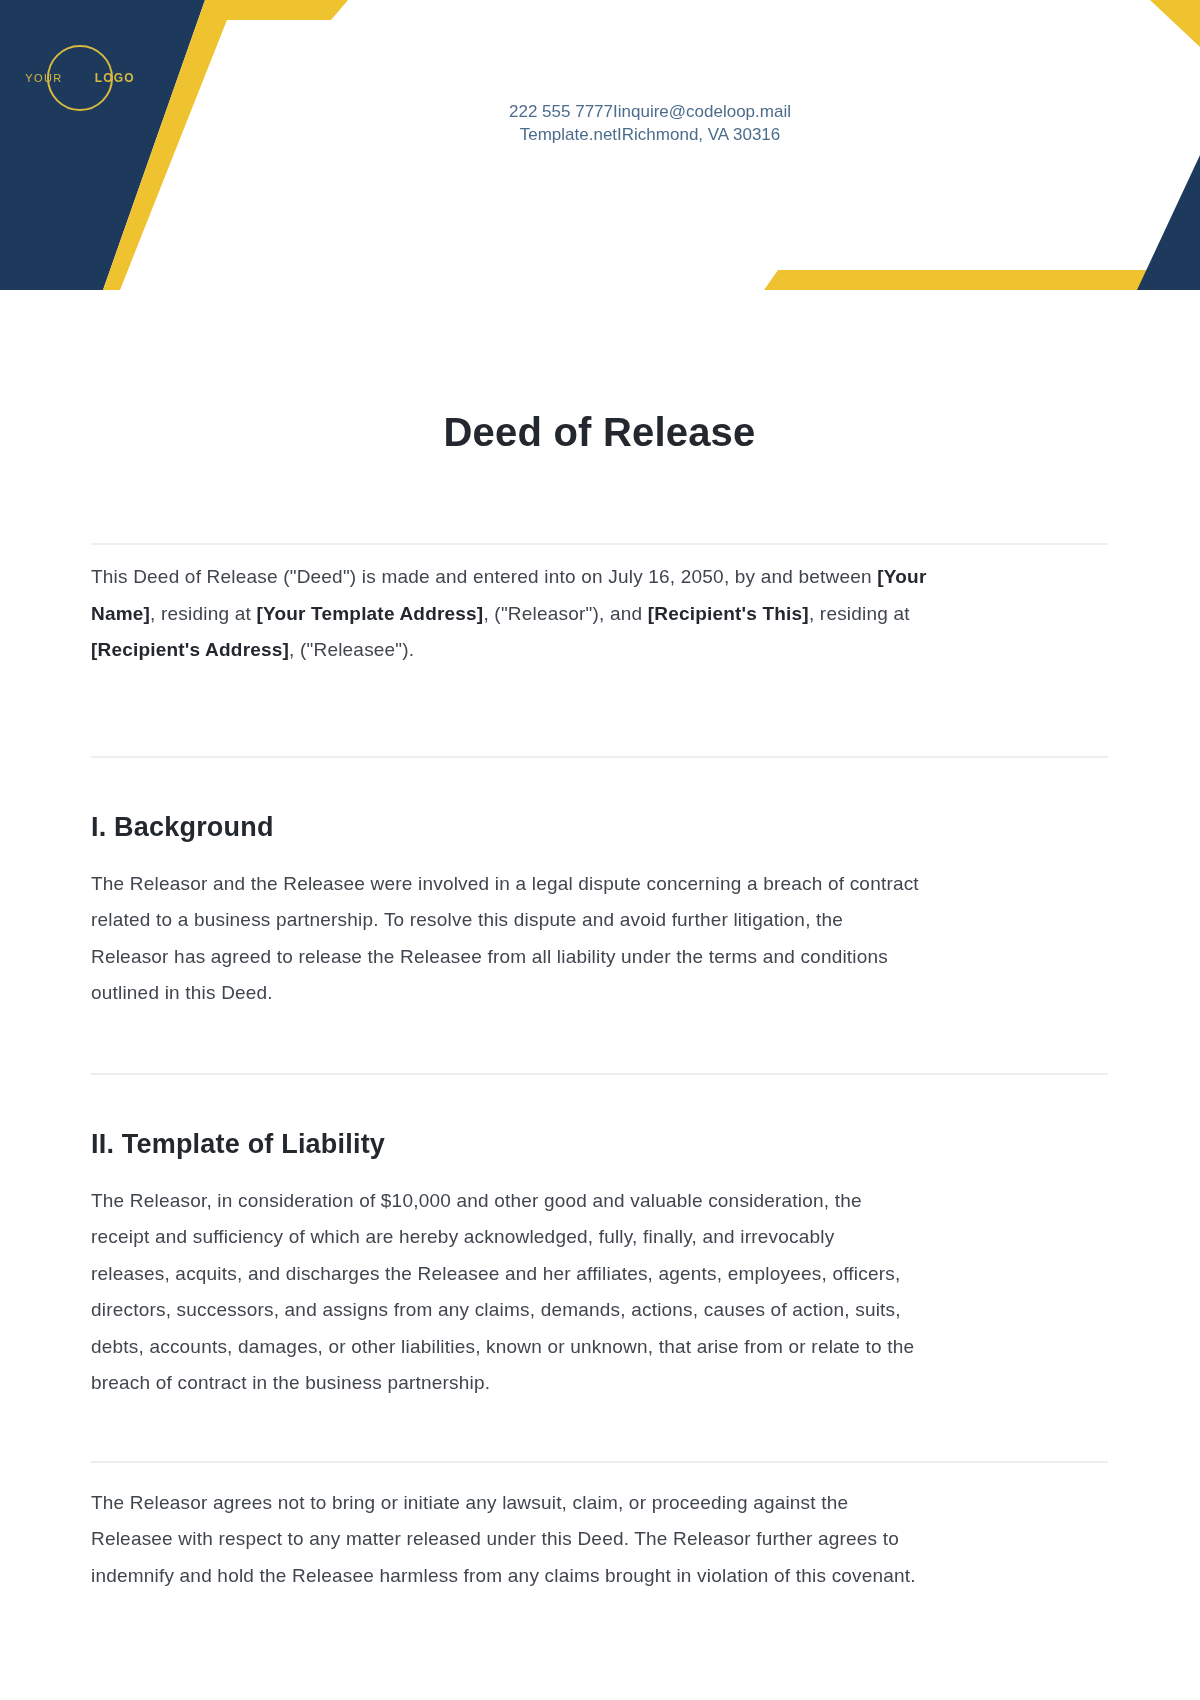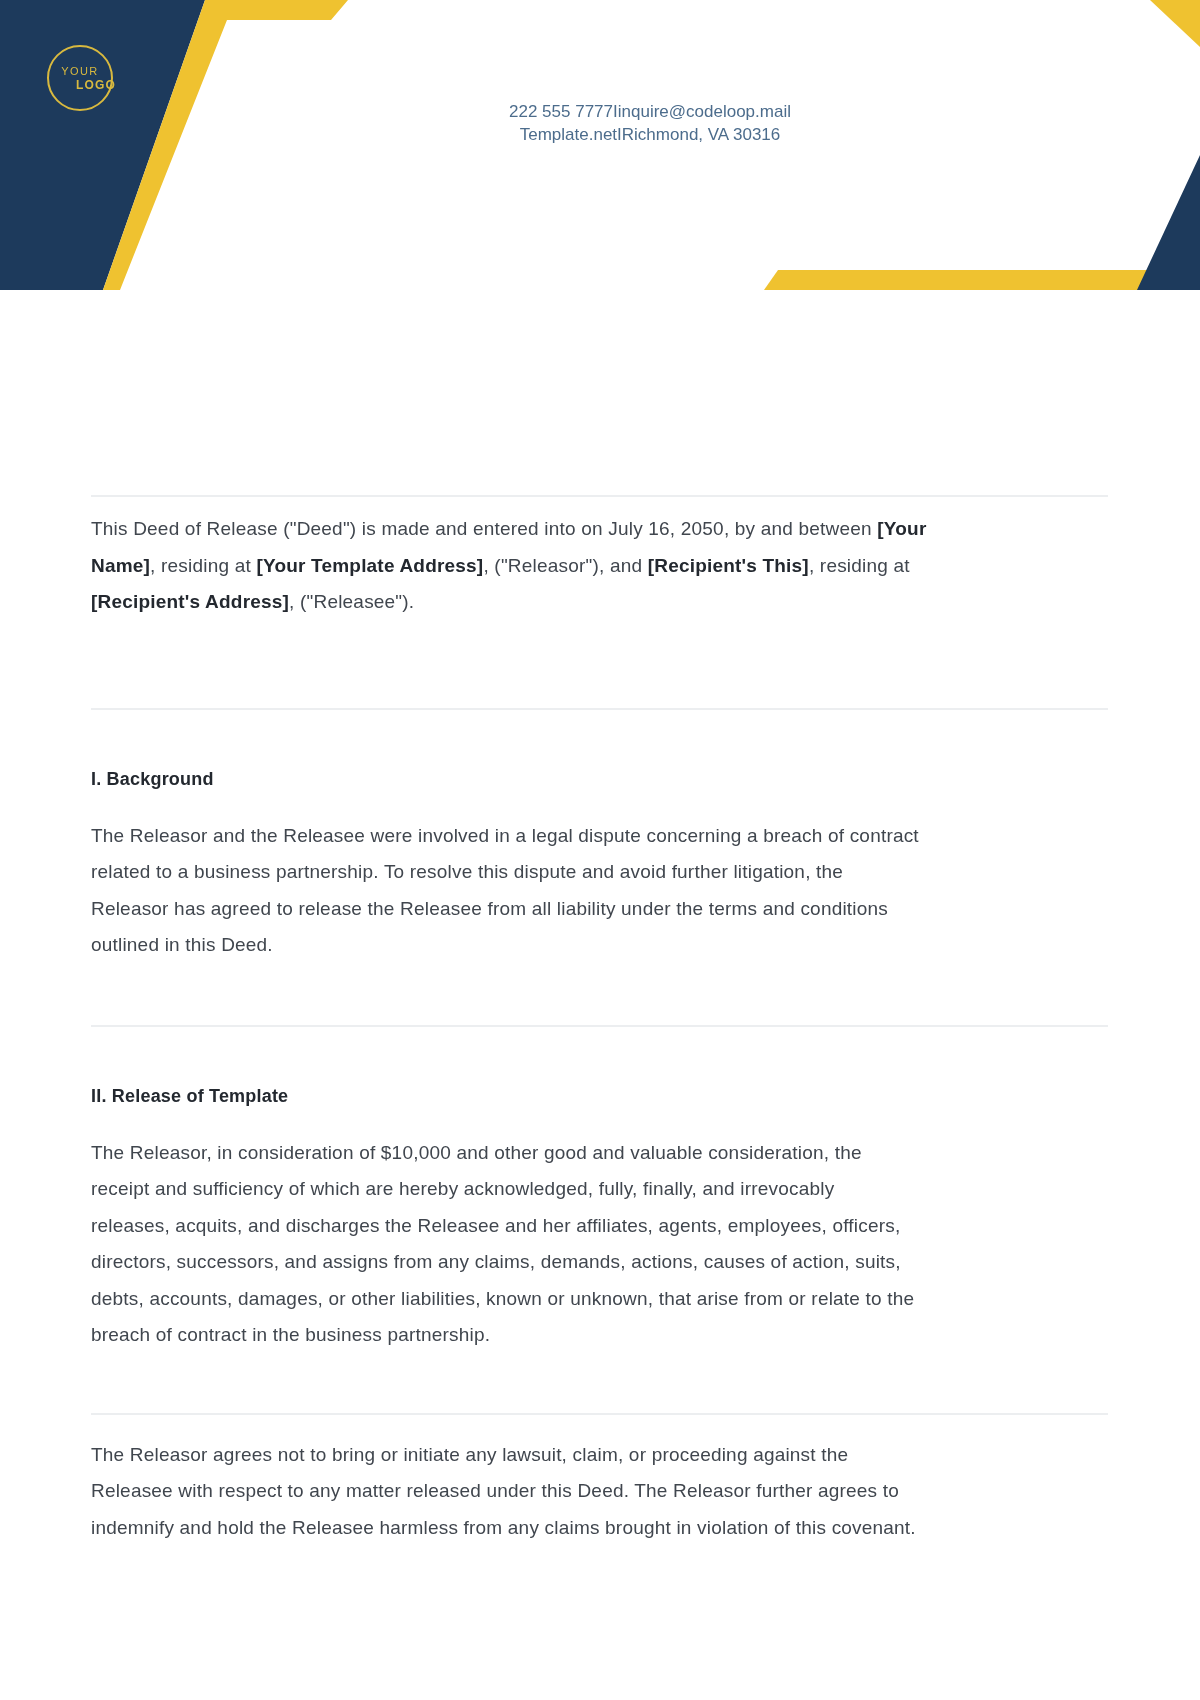--- a/index.html
+++ b/index.html
@@ -5,21 +5,21 @@
   html,body { margin:0; padding:0; background:#ffffff; }
   .page {
     position:relative; width:1200px; height:1700px; background:#ffffff;
     overflow:hidden; font-family:"Liberation Sans","DejaVu Sans",sans-serif;
   }
   
   .header-art { position:absolute; top:0; left:0; display:block; }
   .logo-ring {
     position:absolute; left:47px; top:45px; width:62px; height:62px;
     border:2px solid #D8B93F; border-radius:50%;
-    display:flex; flex-direction:column; align-items:center; justify-content:center;
+    display:flex; flex-direction:row; align-items:center; justify-content:center;
     color:#D8B93F;
   }
   .logo-top    { font-size:11px; line-height:13px; font-weight:400; letter-spacing:1.4px; }
   .logo-bottom { font-size:12px; line-height:14px; font-weight:700; letter-spacing:1.2px;padding-left:32px; }
   .contact {
     position:absolute; left:400px; top:100px; width:500px;
     color:#4C6C8C; font-size:17px; line-height:23px; font-weight:500;
   }
   .contact-line { display:flex; justify-content:center; white-space:nowrap; }
   .contact-sep { color:#4C6C8C; }
@@ -28,21 +28,21 @@
   .doc-title {
     margin:0; text-align:center; font-size:40px; line-height:48px;
     font-weight:700; color:#23282F; letter-spacing:0.2px;
   }
   .divider { height:2px; background:#ECEEF0; border:0; }
   .divider.d1 { margin:87px 0 0; }
   .divider.d2 { margin:87px 0 0; }
   .divider.d3 { margin:61px 0 0; }
   .divider.d4 { margin:59px 0 0; }
   .section-heading {
-    margin:52px 0 0; font-size:18px; line-height:34px;
+    margin:52px 0 0; font-size:27px; line-height:34px;
     font-weight:700; color:#23282F; letter-spacing:0.2px;
   }
   .body-text {
     margin:22px 0 0; font-size:19px; line-height:36.5px;
     color:#40464E; letter-spacing:0.2px; white-space:pre-line;
   }
   .body-text.intro { margin-top:14px; }
   .seg-bold { font-weight:700; color:#23282F; }
 </style>
 </head>
@@ -72,41 +72,42 @@
       </div>
       <div class="contact-line">
         <span>Template.net</span>
         <span class="contact-sep">I</span>
         <span>Richmond, VA 30316</span>
       </div>
     </div>
   </div>
 
   <main class="content">
+    <h1 class="doc-title">Deed of Release</h1>
 
     <div class="divider d1"></div>
 
     <p class="body-text intro"><span>This Deed of Release ("Deed") is made and entered into on July 16, 2050, by and between </span><span class="seg-bold">[Your
 Name]</span><span>, residing at </span><span class="seg-bold">[Your Template Address]</span><span>, ("Releasor"), and </span><span class="seg-bold">[Recipient's This]</span><span>, residing at
 </span><span class="seg-bold">[Recipient's Address]</span><span>, ("Releasee").</span></p>
 
     <div class="divider d2"></div>
 
     <section>
       <h2 class="section-heading">I. Background</h2>
       <p class="body-text">The Releasor and the Releasee were involved in a legal dispute concerning a breach of contract
 related to a business partnership. To resolve this dispute and avoid further litigation, the
 Releasor has agreed to release the Releasee from all liability under the terms and conditions
 outlined in this Deed.</p>
     </section>
 
     <div class="divider d3"></div>
 
     <section>
-      <h2 class="section-heading">II. Release of Template</h2>
+      <h2 class="section-heading">II. Template of Liability</h2>
       <p class="body-text">The Releasor, in consideration of $10,000 and other good and valuable consideration, the
 receipt and sufficiency of which are hereby acknowledged, fully, finally, and irrevocably
 releases, acquits, and discharges the Releasee and her affiliates, agents, employees, officers,
 directors, successors, and assigns from any claims, demands, actions, causes of action, suits,
 debts, accounts, damages, or other liabilities, known or unknown, that arise from or relate to the
 breach of contract in the business partnership.</p>
     </section>
 
     <div class="divider d4"></div>
 

